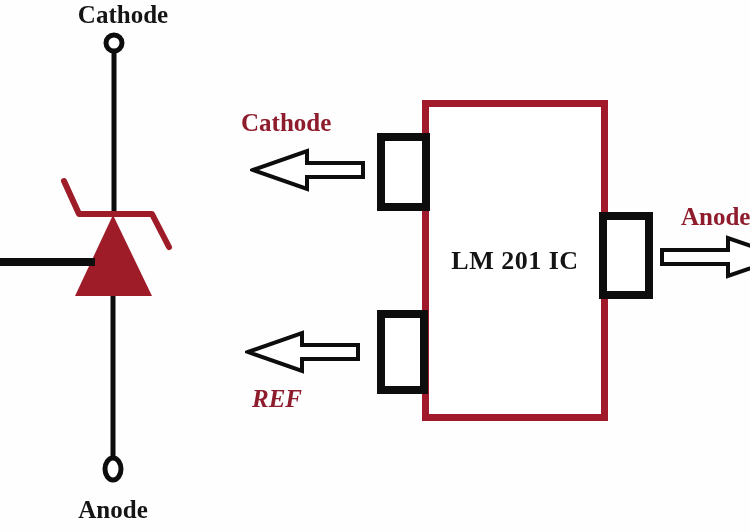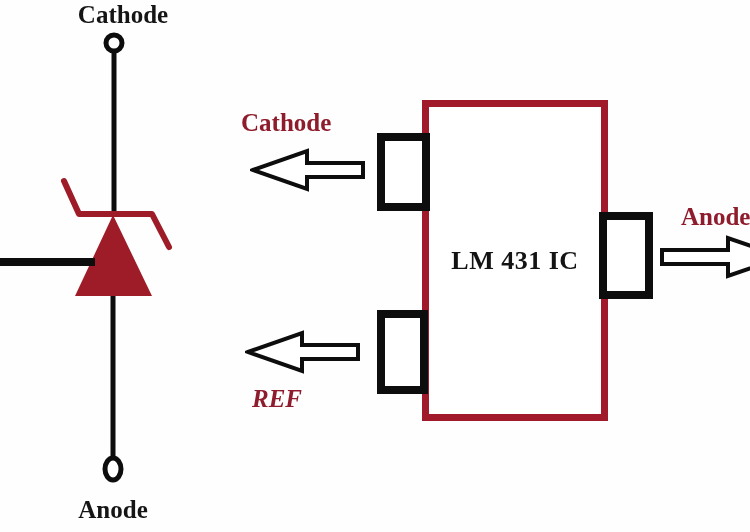--- a/index.html
+++ b/index.html
@@ -68,21 +68,21 @@
 
     <line x1="113" y1="296" x2="113" y2="457" stroke="#0d0d0d" stroke-width="5"></line>
 
     <ellipse cx="113" cy="469" rx="8" ry="11" fill="#ffffff" stroke="#0d0d0d" stroke-width="5"></ellipse>
   </svg>
 
   <div class="lbl center" style="left:58px;top:2px;width:130px;">Cathode</div>
   <div class="lbl center" style="left:53px;top:497px;width:120px;">Anode</div>
 
   <div class="ic-box">
-    <span class="ic-title">LM 431 IC</span>
+    <span class="ic-title">LM 201 IC</span>
   </div>
 
   <div class="pin pin-cathode"></div>
   <div class="pin pin-ref"></div>
   <div class="pin pin-anode"></div>
 
   <svg class="abs" style="left:250px;top:148px;" width="116" height="44" viewBox="0 0 116 44">
     <polygon points="3,22 57,3 57,15 113,15 113,29 57,29 57,41" fill="#ffffff" stroke="#0d0d0d" stroke-width="4" stroke-linejoin="miter"></polygon>
   </svg>
 

